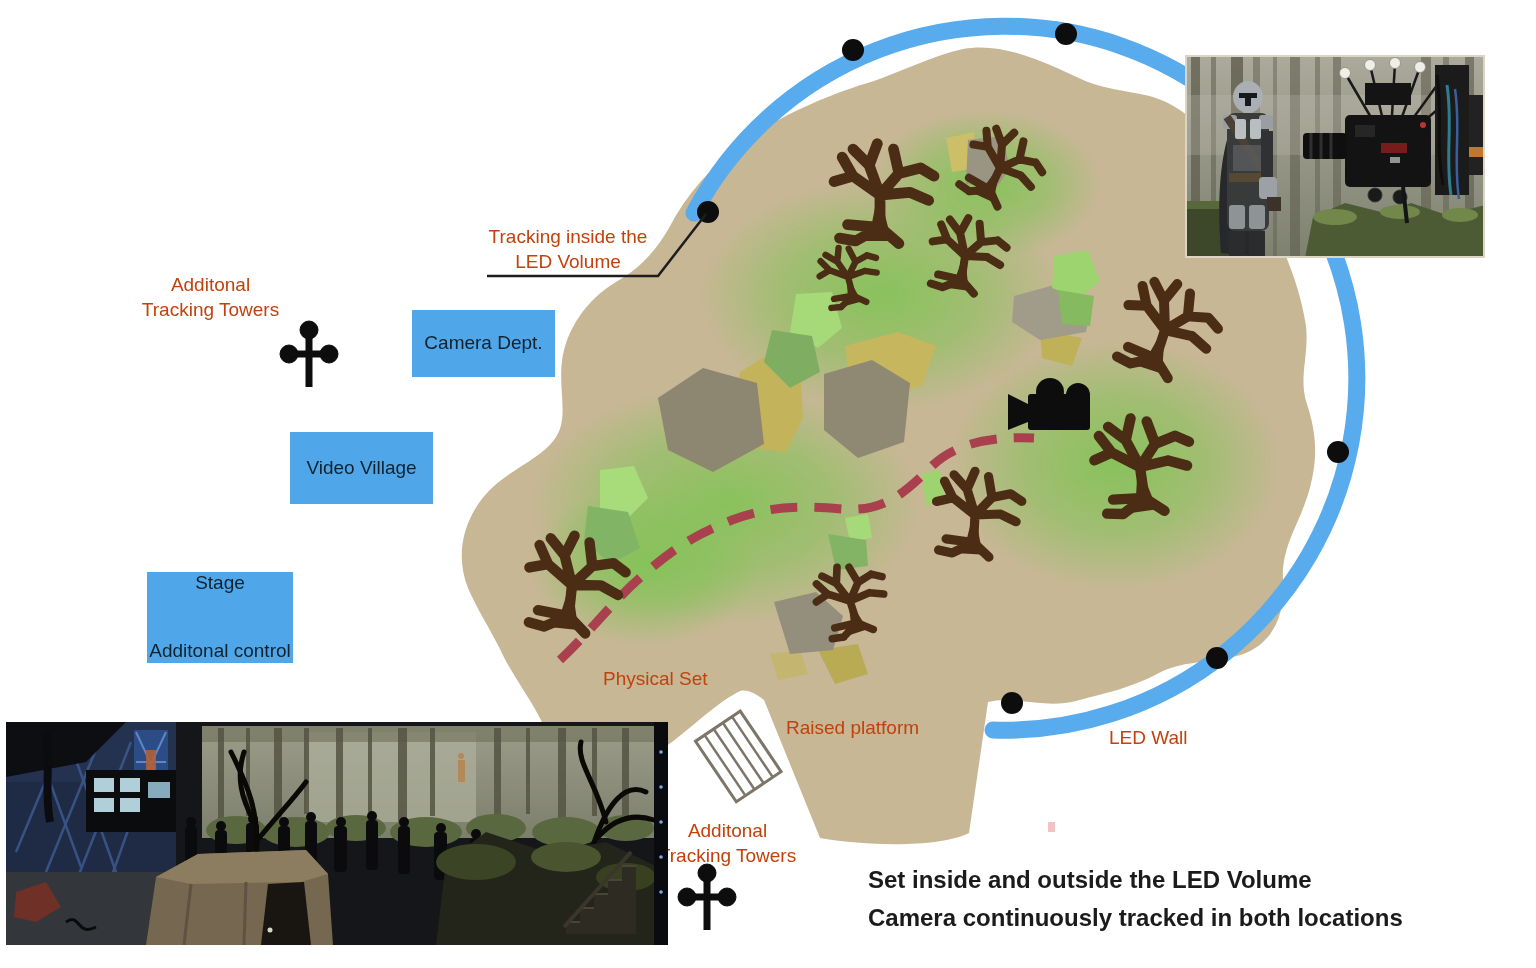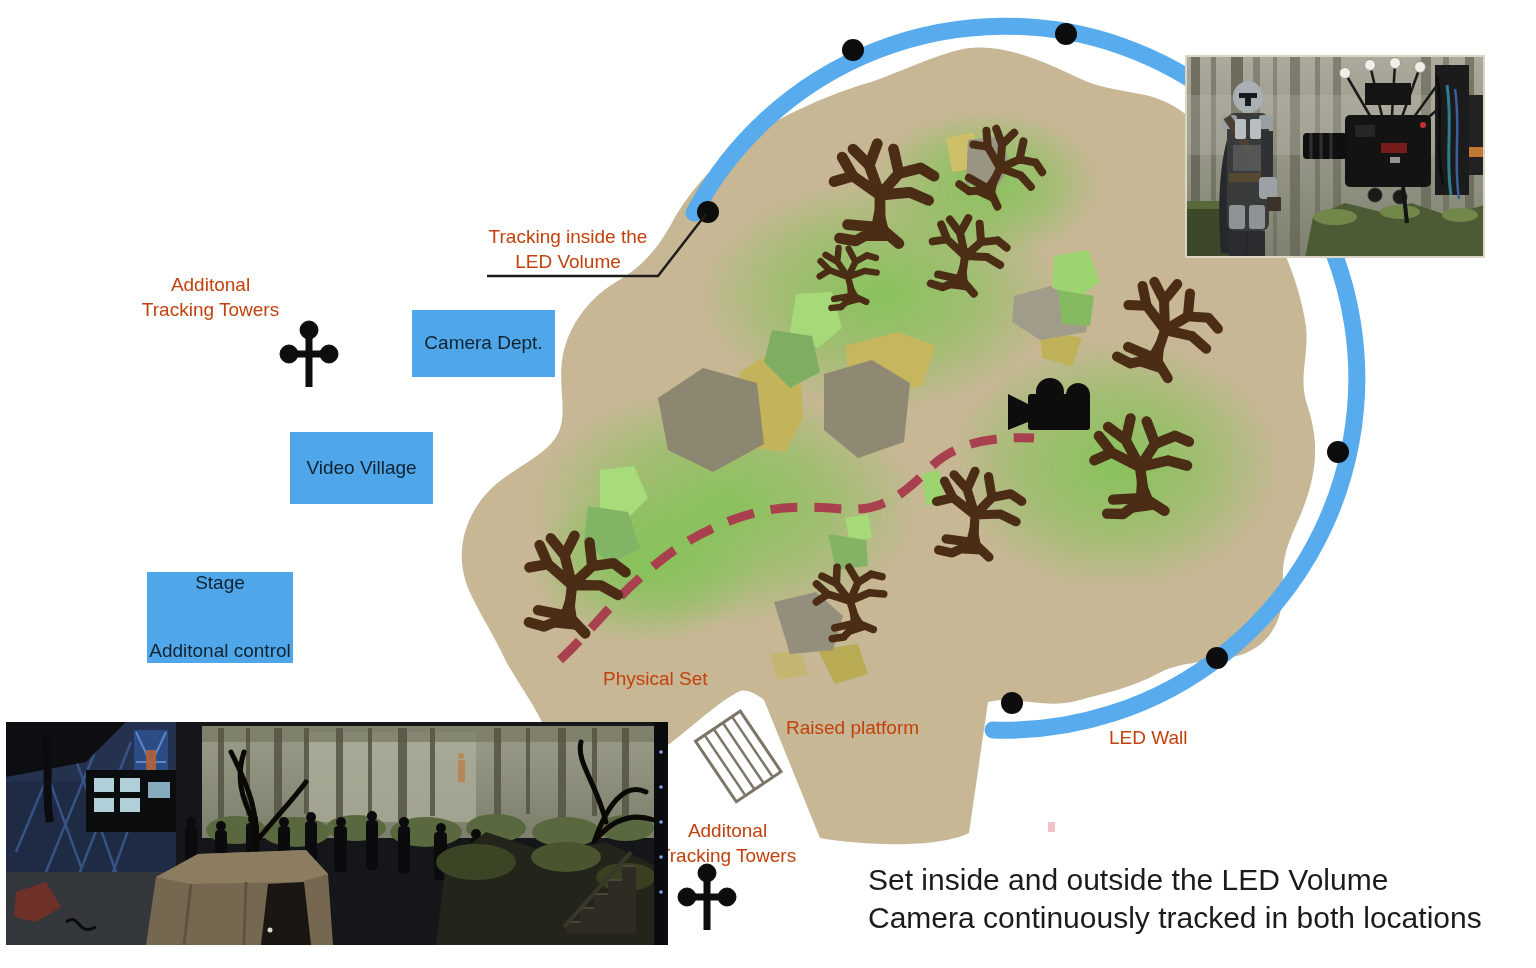--- a/index.html
+++ b/index.html
@@ -18,22 +18,23 @@
   }
   .lbl.center{text-align:center;white-space:normal;}
   .bluebox{
     position:absolute;
     background:#4FA7EA;
     display:flex;flex-direction:column;align-items:center;justify-content:center;
     font-size:19px;color:#10222e;line-height:1.3;
   }
   .caption{
     position:absolute;left:868px;top:861px;
-    font-size:30px;line-height:38px;color:#1b1b1b;
+    font-size:24px;line-height:38px;color:#1b1b1b;
     white-space:nowrap;
+    font-weight:bold;
   }
   .photo{position:absolute;}
   .stray{
     position:absolute;left:1048px;top:822px;width:7px;height:10px;
     background:#efb6ba;opacity:.85;
   }
 </style>
 </head>
 <body>
 

